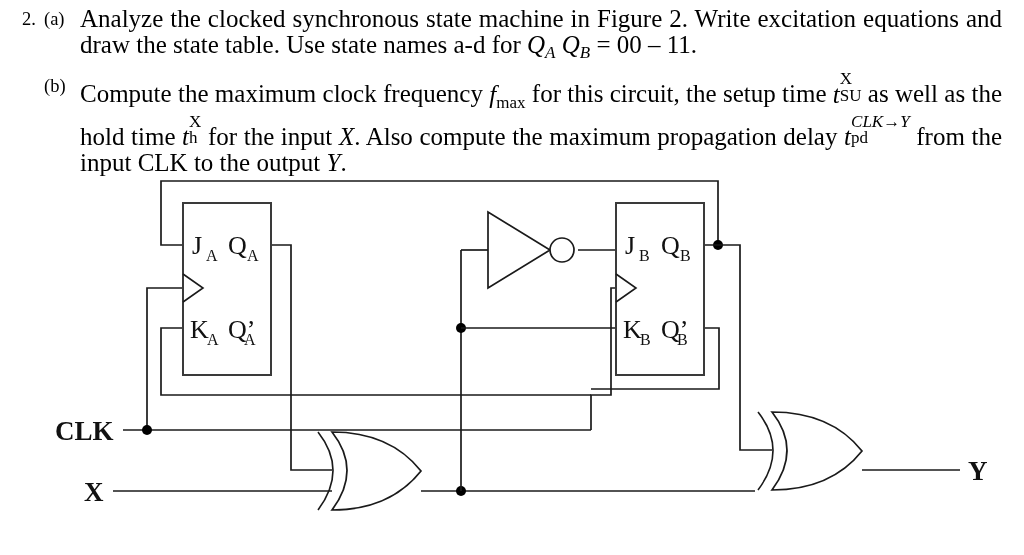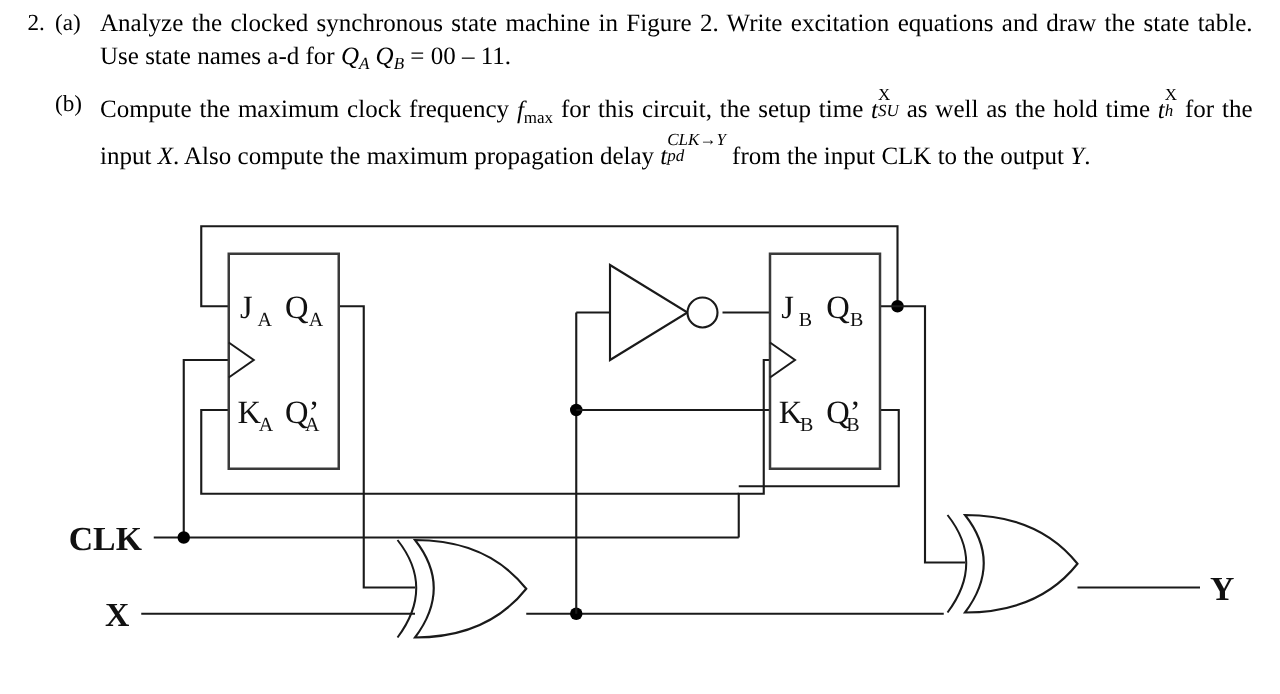--- a/index.html
+++ b/index.html
@@ -43,21 +43,21 @@
     box-sizing: border-box;
   }
   .prob-label {
     width: 36px;
     flex: 0 0 36px;
     font-size: 18.5px;
     line-height: 26px;
   }
   .prob-body {
     flex: 1 1 auto;
-    font-size: 20px;
+    font-size: 25px;
     line-height: 26px;
     text-align: justify;
     text-justify: inter-word;
     padding-right: 8px;
   }
   .part-b-wrap { margin-top: 7px; }
   .spacer30 { width: 30px; flex: 0 0 30px; }
 
   
   .it { font-style: italic; }
@@ -74,21 +74,21 @@
   .supsub {
     display: inline-block;
     vertical-align: baseline;
     font-size: 0.68em;
     line-height: 0.95em;
     text-align: left;
     position: relative;
     top: -0.12em;
   }
   .supsub .up { display: block; }
-  .supsub .dn { display: block; font-style: italic; }
+  .supsub .dn { display: block; }
   .nowrap { white-space: nowrap; }
 
   
   #circuit {
     position: absolute;
     left: 0;
     top: 160px;
     width: 1024px;
     height: 395px;
   }

